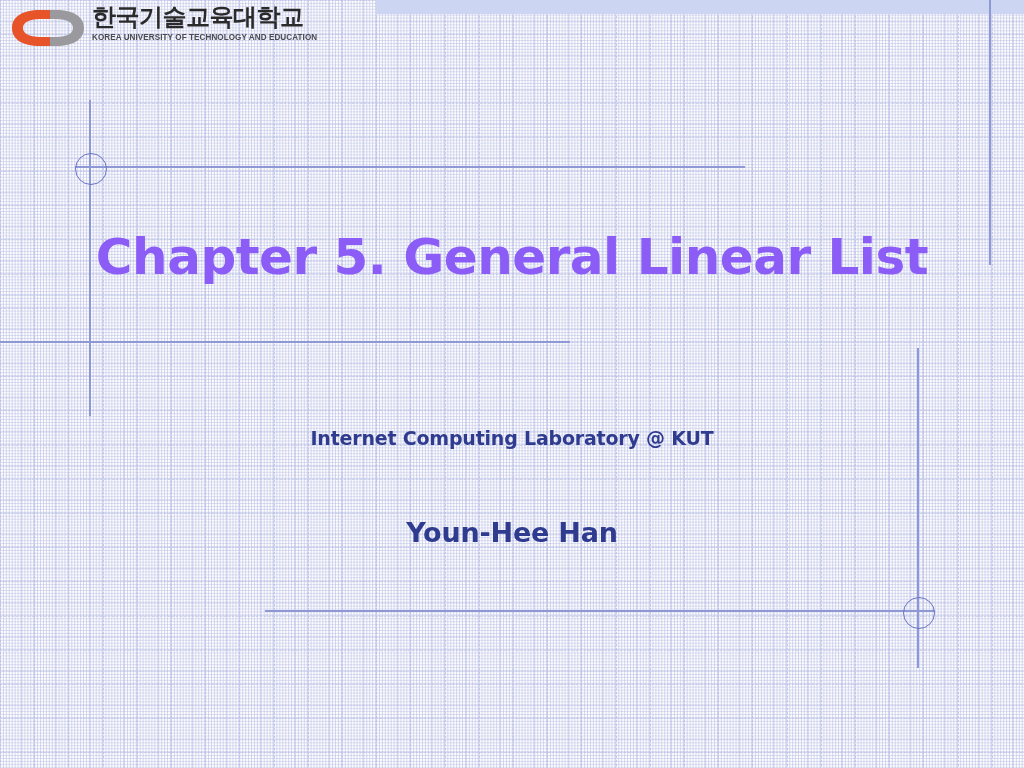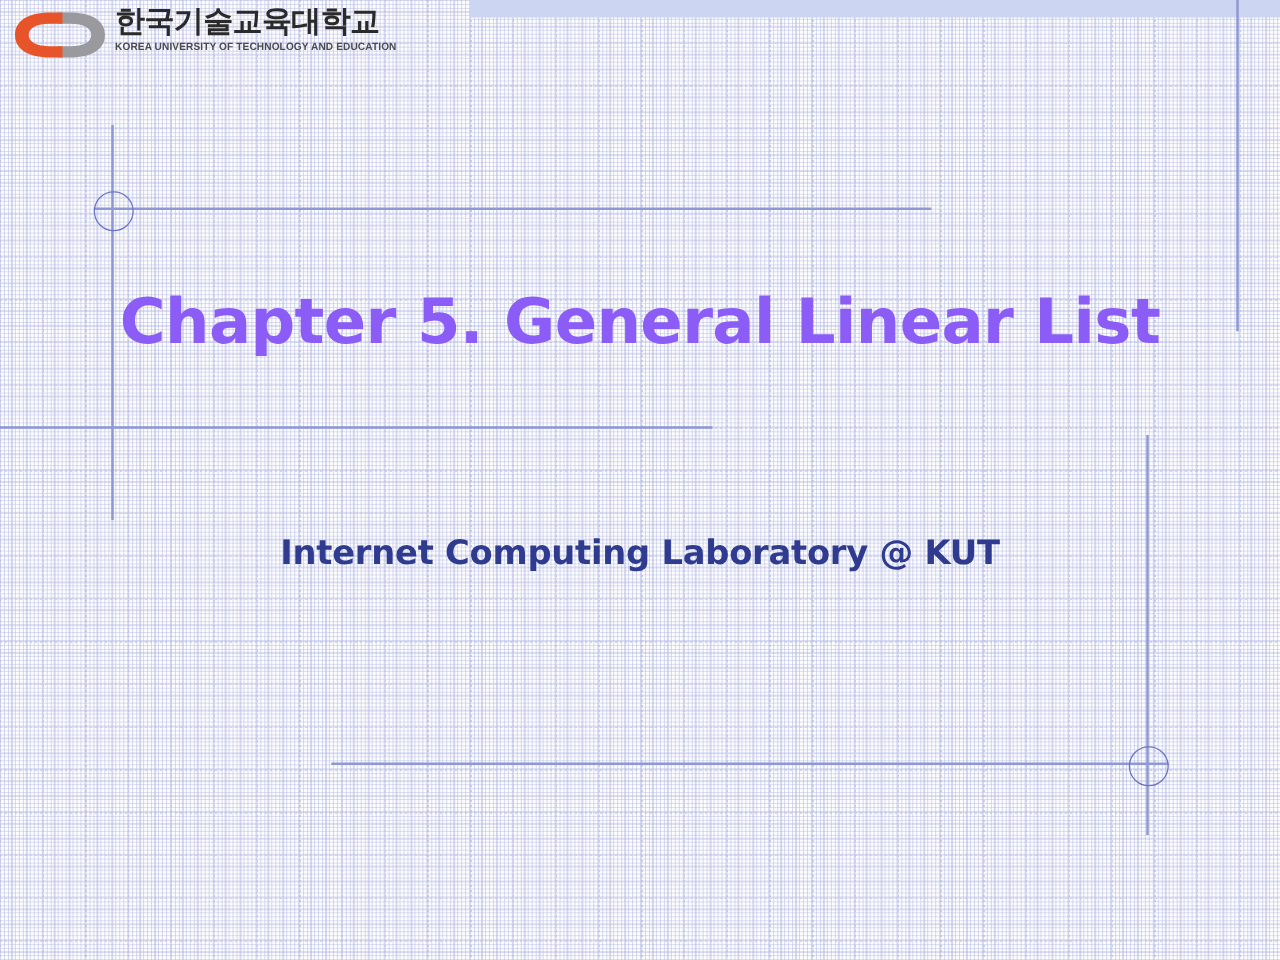--- a/index.html
+++ b/index.html
@@ -138,21 +138,21 @@
     letter-spacing: -0.5px;
     white-space: nowrap;
   }
   #subtitle {
     position: absolute;
     left: 0;
     top: 427px;
     width: 1024px;
     text-align: center;
     font-family: "DejaVu Sans", sans-serif;
-    font-size: 27px;
+    font-size: 19px;
     font-weight: 700;
     color: #2e3b8f;
     letter-spacing: -0.2px;
     white-space: nowrap;
   }
   #author {
     position: absolute;
     left: 0;
     top: 517px;
     width: 1024px;
@@ -196,14 +196,15 @@
       </svg>
     </div>
     <div id="logo-text">
       <div id="logo-ko">한국기술교육대학교</div>
       <div id="logo-en">KOREA UNIVERSITY OF TECHNOLOGY AND EDUCATION</div>
     </div>
   </div>
 
   <div id="title">Chapter 5. General Linear List</div>
   <div id="subtitle">Internet Computing Laboratory @ KUT</div>
+  <div id="author">Youn-Hee Han</div>
 
 </div>
 
 </body></html>

